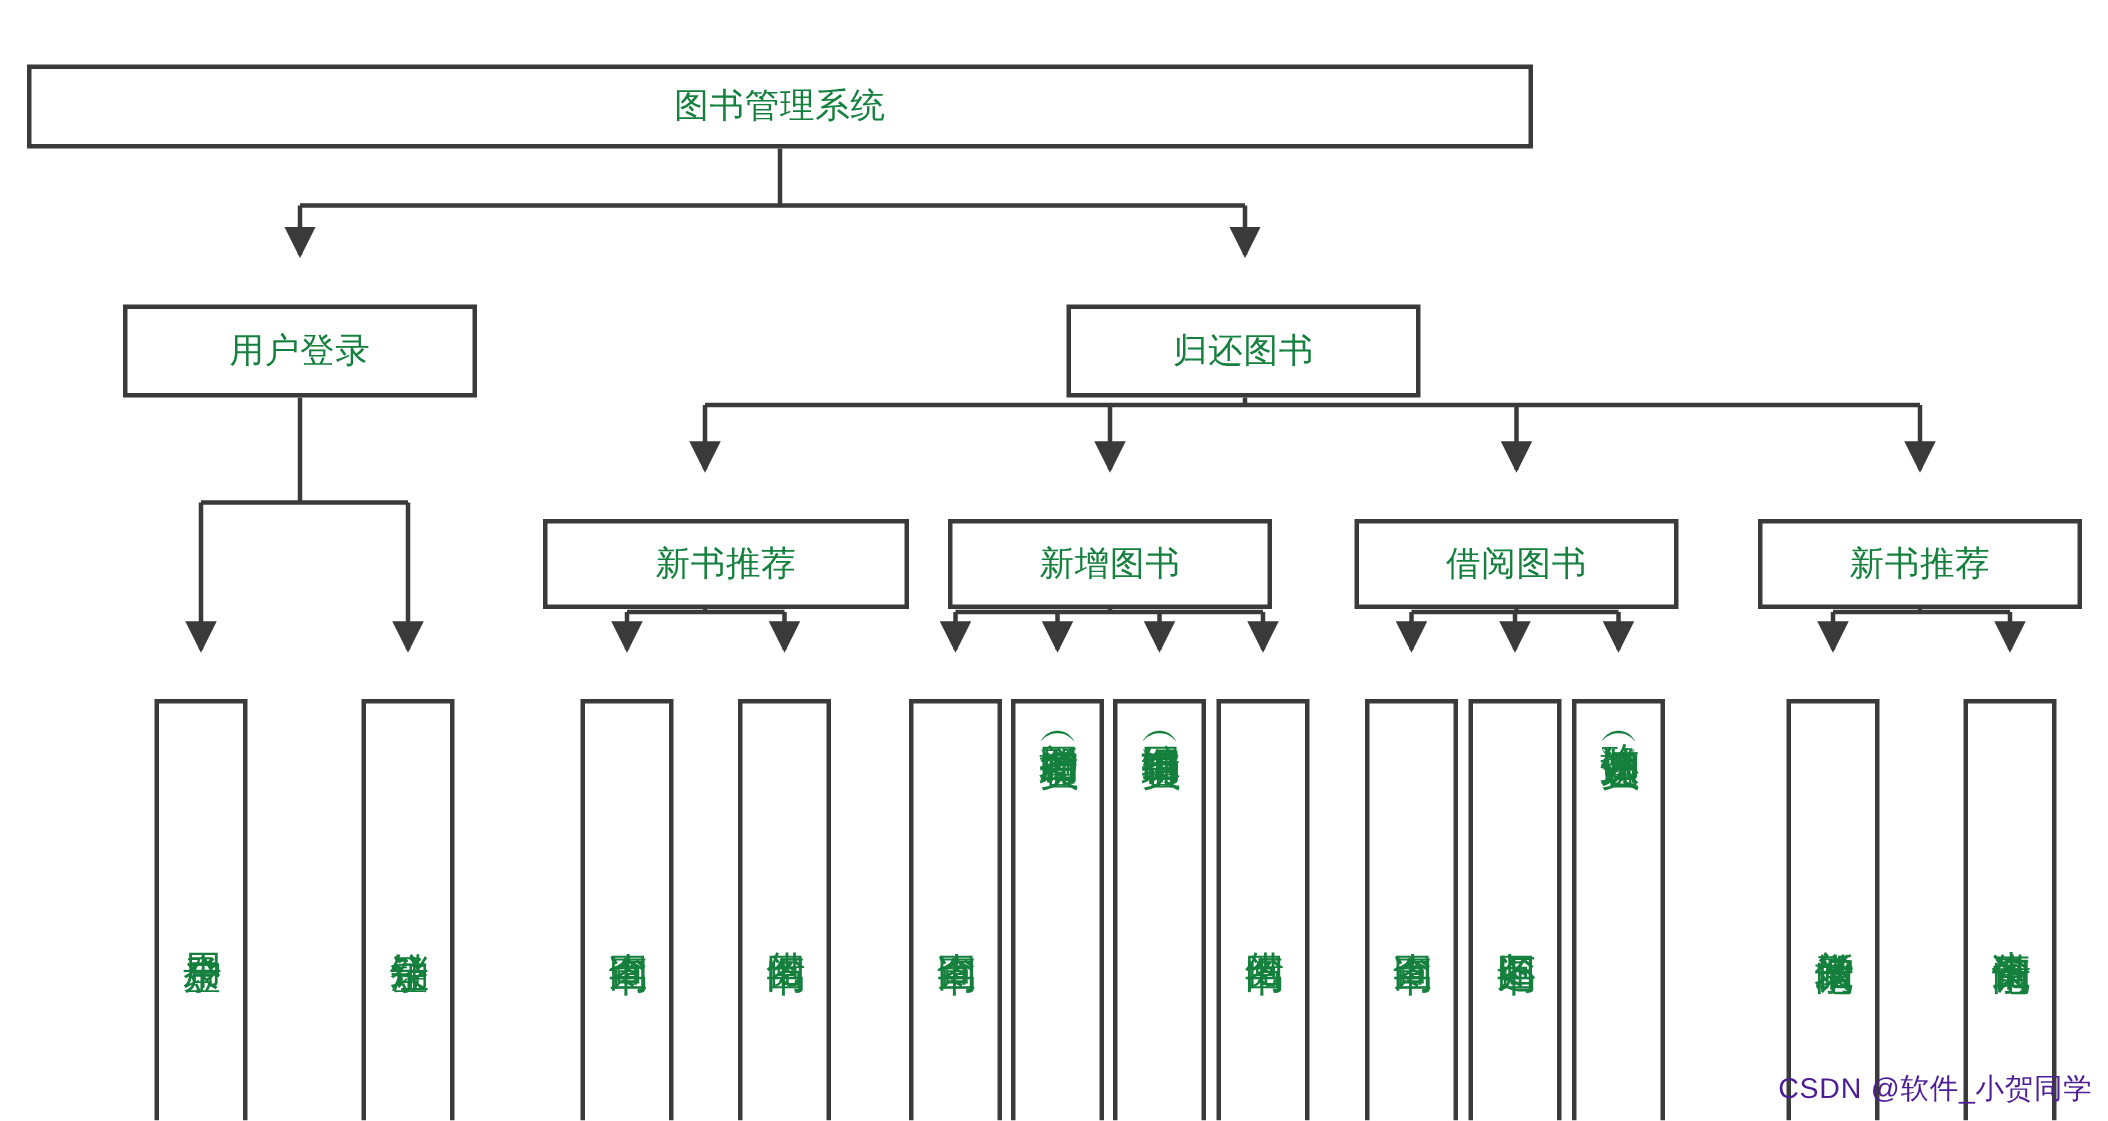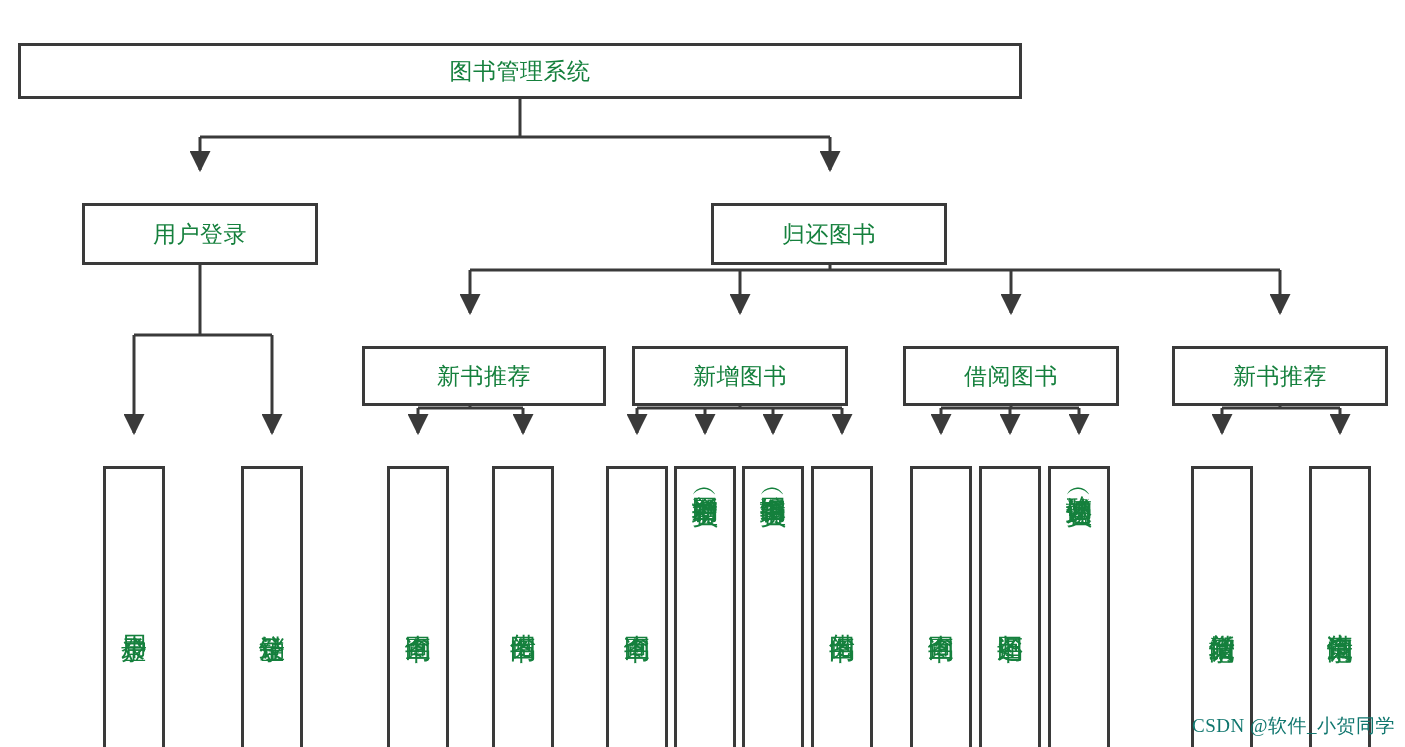--- a/index.html
+++ b/index.html
@@ -62,24 +62,24 @@
   }
   .node.vert.centered {
     align-items: center;
     padding-top: 0;
   }
   .watermark {
     position: absolute;
     right: 10px;
     bottom: 8px;
     font-size: 19px;
-    color: #0f766e;
+    color: #4c1d95;
     letter-spacing: 0.5px;
     white-space: nowrap;
-    font-family: Liberation Serif, serif;
+    font-family: Liberation Sans, sans-serif;
   }
 </style>
 </head>
 <body>
 
 <div id="canvas">
 
   <svg class="wires" viewBox="0 0 1405 747" xmlns="http://www.w3.org/2000/svg">
     <defs>
       <marker id="arrow" viewBox="0 0 10 10" refX="9" refY="5" markerWidth="7" markerHeight="7" orient="auto-start-reverse">

